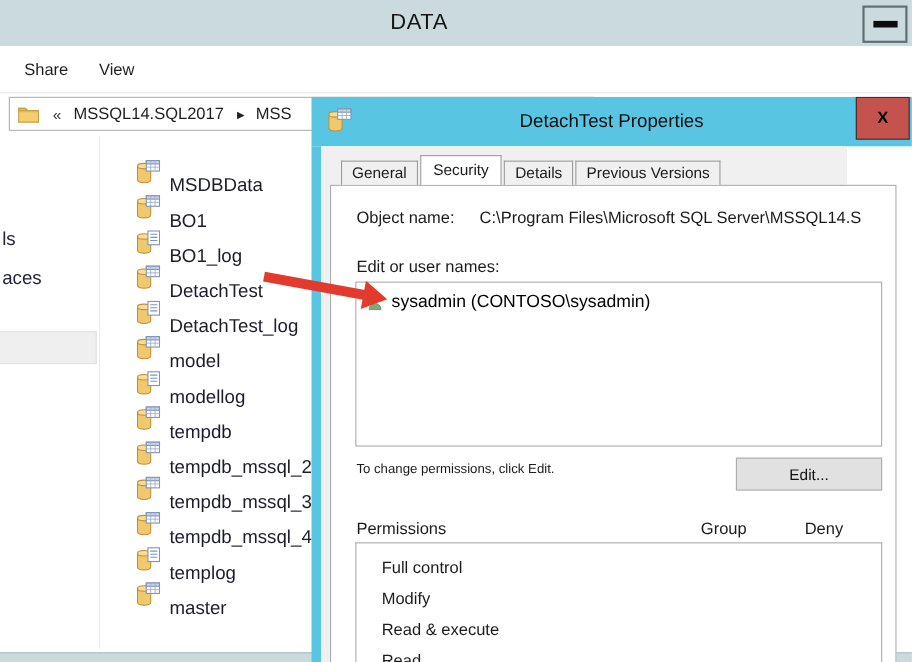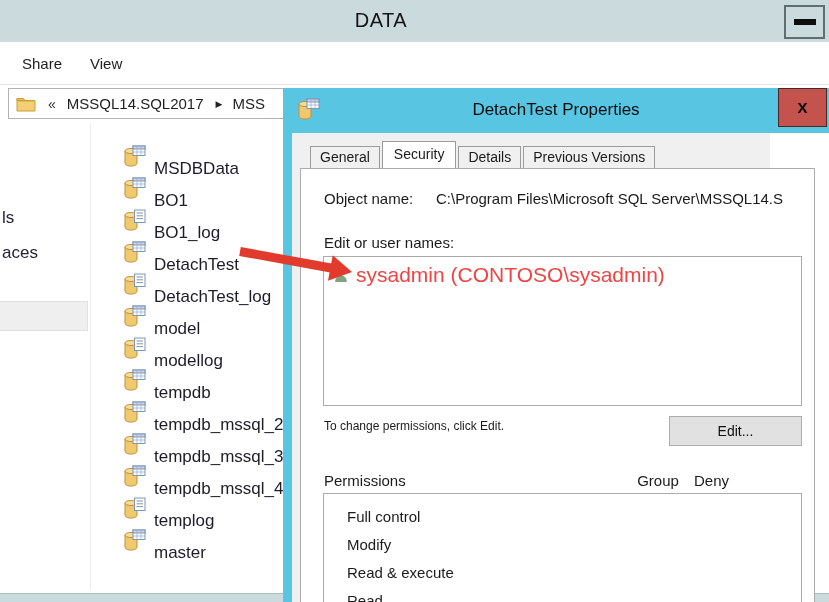--- a/index.html
+++ b/index.html
@@ -73,31 +73,31 @@
 
   .obj-label { position:absolute; left:23px; top:21px; font-size:15px; }
   .obj-value { position:absolute; left:135px; top:21px; width:386px; font-size:15px;
     white-space:nowrap; overflow:hidden; }
   .group-label { position:absolute; left:23px; top:65px; font-size:15px; }
 
   .names-box { position:absolute; left:22px; top:87px; width:479px; height:150px;
     background:#fff; border:1px solid #ababab; padding-top:5px; }
   .user-row { display:flex; align-items:center; height:26px; padding-left:9px; cursor:default; }
   .user-icon { margin-right:7px; flex:0 0 auto; }
-  .user-label { font-size:21px; color:#ef4444; }
+  .user-label { font-size:16px; color:#000000; }
 
   .edit-hint { position:absolute; left:23px; top:250px; font-size:12px; }
   .edit-btn { position:absolute; left:368px; top:247px; width:133px; height:30px;
     background:#E1E1E1; border:1px solid #ADADAD; font-size:14px; color:#111;
     display:flex; align-items:center; justify-content:center; cursor:pointer; }
 
   .perm-header { position:absolute; left:0; top:303px; width:515px; height:18px; font-size:15px; }
   .perm-title { position:absolute; left:23px; }
   .perm-allow { position:absolute; left:312px; width:90px; text-align:center; }
-  .perm-deny  { position:absolute; left:393px; width:90px; }
+  .perm-deny  { position:absolute; left:403px; width:90px; text-align:center; }
 
   .perm-box { position:absolute; left:22px; top:324px; width:479px; height:130px;
     background:#fff; border:1px solid #ababab; border-bottom:none; padding-top:9px; }
   .perm-row { height:28px; line-height:28px; padding-left:23px; font-size:15px; cursor:default; }
 
   
   .arrow-overlay { position:absolute; left:0; top:0; width:829px; height:602px;
     pointer-events:none; z-index:50; }
 </style>
 </head>

